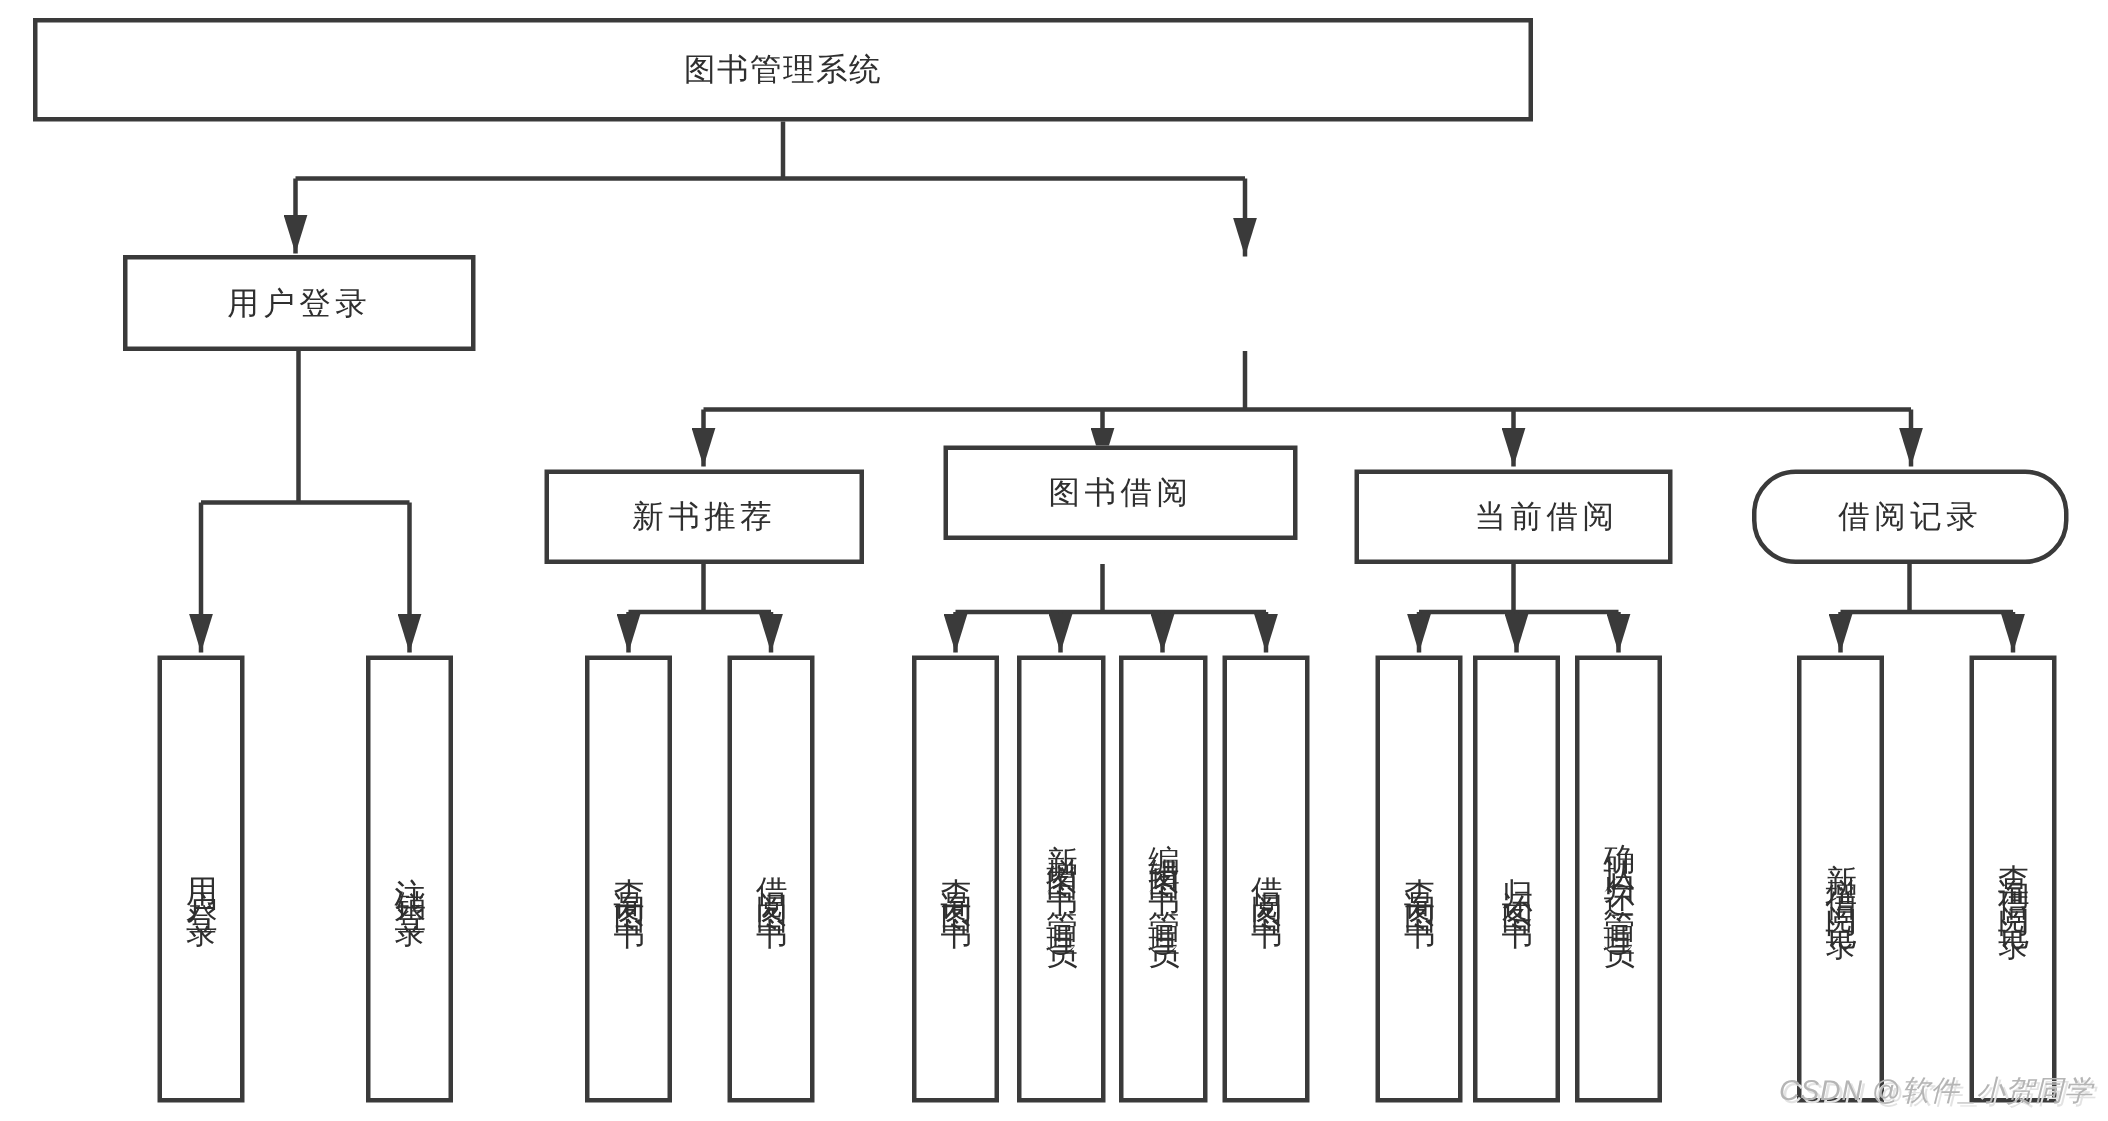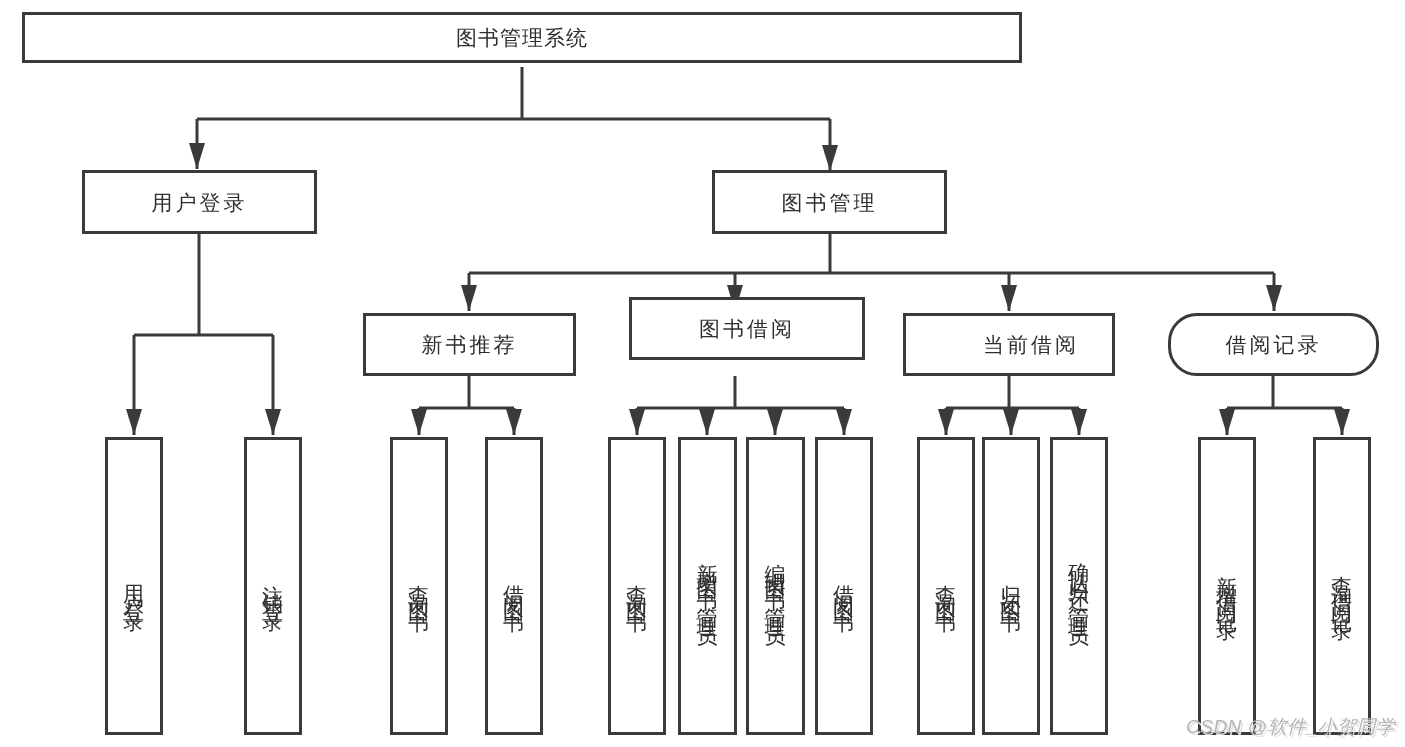--- a/index.html
+++ b/index.html
@@ -104,29 +104,26 @@
       <path d="M775,408 V435"></path>
       <path d="M844,408 V435"></path>
       <path d="M946,408 V435"></path>
       <path d="M1011,408 V435"></path>
       <path d="M1079,408 V435"></path>
       <path d="M1227,408 V435"></path>
       <path d="M1342,408 V435"></path>
     </g>
   </svg>
 
-  <div class="box root" style="left:22px; top:12px; width:1000px; height:51px;">
+  <div class="box root" style="left:22px; top:12px; width:1000px; height:69px;">
     <span class="lbl">图书管理系统</span>
   </div>
 
   <div class="box" style="left:82px; top:170px; width:235px; height:64px;">
     <span class="lbl">用户登录</span>
-  </div>
-  <div class="box" style="left:712px; top:170px; width:235px; height:64px;">
-    <span class="lbl">图书管理</span>
   </div>
 
   <div class="box" style="left:363px; top:313px; width:213px; height:63px;">
     <span class="lbl">新书推荐</span>
   </div>
   <div class="box" style="left:629px; top:297px; width:236px; height:63px;">
     <span class="lbl">图书借阅</span>
   </div>
   <div class="box" style="left:903px; top:313px; width:212px; height:63px;padding-left:44px;">
     <span class="lbl">当前借阅</span>

